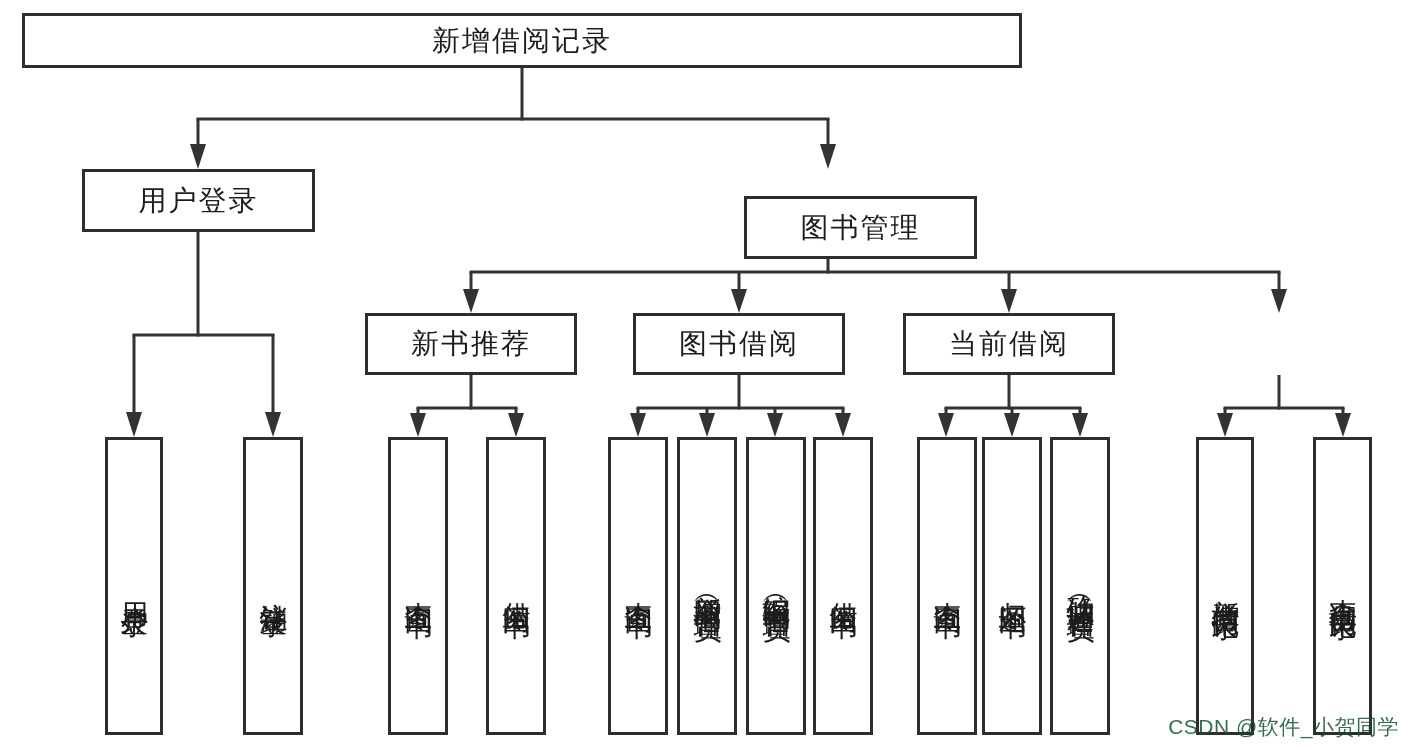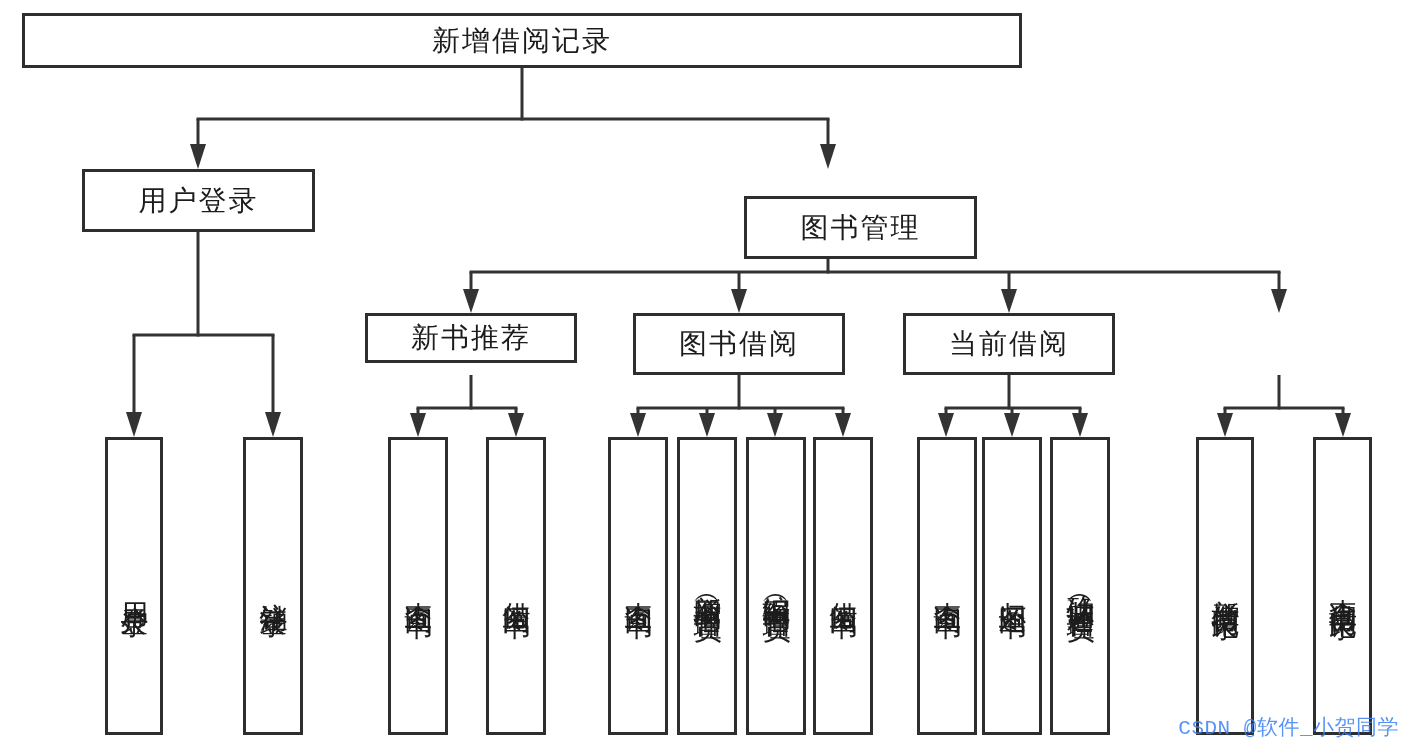--- a/index.html
+++ b/index.html
@@ -31,26 +31,25 @@
     letter-spacing: 3px;
     white-space: nowrap;
     font-size: 28px;
     color: #1c1c1c;
   }
   .watermark {
     position: absolute;
     right: 6px;
     bottom: 6px;
     font-size: 21px;
-    color: #3b82f6;
+    color: #14532d;
     opacity: 0.85;
     z-index: 3;
     letter-spacing: 0.5px;
     white-space: nowrap;
-    font-family: Liberation Mono, monospace;
   }
 </style>
 </head>
 <body>
 
 <div id="stage">
 
   <svg id="wires" viewBox="0 0 1405 747" xmlns="http://www.w3.org/2000/svg">
     <g stroke="#333333" stroke-width="3" fill="none">
 
@@ -122,21 +121,21 @@
     <span>新增借阅记录</span>
   </div>
 
   <div class="box" style="left:82px; top:169px; width:233px; height:63px;">
     <span>用户登录</span>
   </div>
   <div class="box" style="left:744px; top:169px; width:233px; height:63px;margin-top:27px;">
     <span>图书管理</span>
   </div>
 
-  <div class="box" style="left:365px; top:313px; width:212px; height:50px;">
+  <div class="box" style="left:365px; top:313px; width:212px; height:62px;">
     <span>新书推荐</span>
   </div>
   <div class="box" style="left:903px; top:313px; width:212px; height:62px;">
     <span>当前借阅</span>
   </div>
   <div class="box" style="left:633px; top:313px; width:212px; height:62px;">
     <span>图书借阅</span>
   </div>
 
   <div class="box" style="left:105px; top:437px; width:58px; height:298px;">

